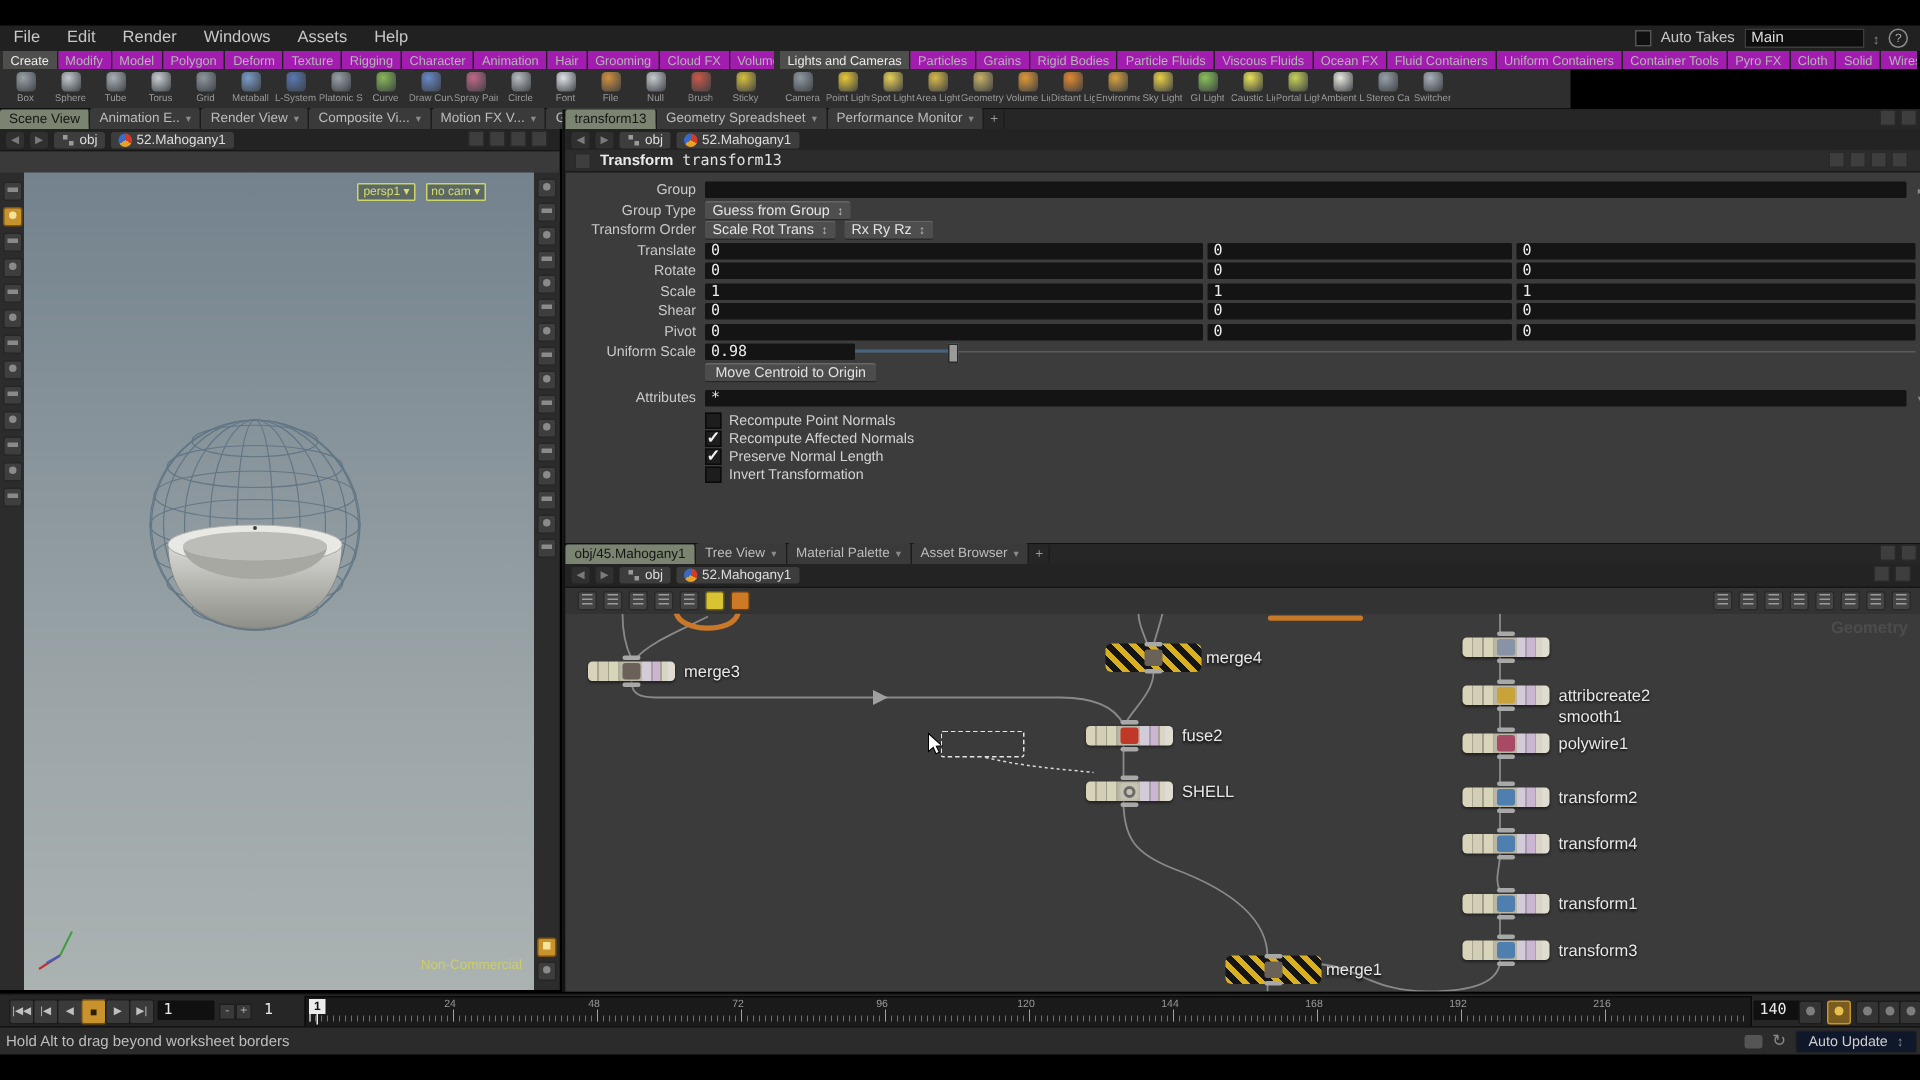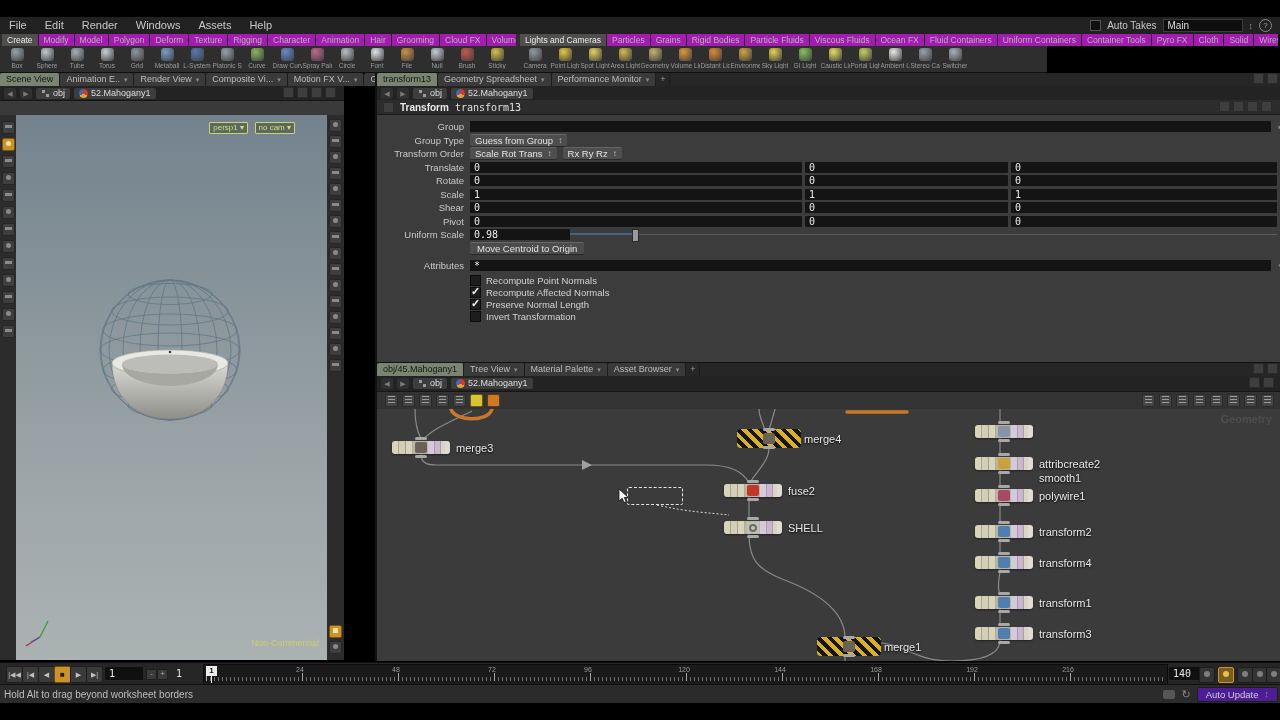--- a/index.html
+++ b/index.html
@@ -45,21 +45,21 @@
           line-height:11px;border-radius:2px;}
   .chip{background:#3d3d3d;border-radius:2px;color:#ddd;font-size:9px;line-height:11px;
         padding:0 5px;display:flex;align-items:center;gap:3px;}
   .geoicon{width:9px;height:9px;border-radius:50%;
            background:conic-gradient(#d23a2a 0 33%,#e8a22a 33% 66%,#3a6ac2 66% 100%);}
   .netglyph{width:9px;height:9px;background:
      linear-gradient(#9a9a9a 0 0) 1px 1px/3px 3px no-repeat,
      linear-gradient(#9a9a9a 0 0) 5px 5px/3px 3px no-repeat;}
 
   
-  #scenepane{position:absolute;left:0;top:73px;width:344px;height:587px;background:#2e2e2e;}
+  #scenepane{position:absolute;left:0;top:73px;width:373px;height:587px;background:#2e2e2e;}
   #scenepane .pathbar{top:13px;}
   #viewheader{position:absolute;left:0;top:28px;right:0;height:14px;background:#3a3a3a;
               display:flex;align-items:flex-start;padding:16px 6px;gap:12px;border-bottom:1px solid #1a1a1a;}
   #viewheader .vtitle{font-size:10px;color:#e2e2e2;font-weight:bold;}
   #vp-left{position:absolute;left:0;top:42px;width:16px;bottom:0;background:#2c2c2c;
            display:flex;flex-direction:column;align-items:center;padding-top:6px;gap:4px;}
   #vp-right{position:absolute;right:0;top:42px;width:17px;bottom:0;background:#2c2c2c;
             display:flex;flex-direction:column;align-items:center;padding:4px 0 6px;gap:3px;}
   .vicon{width:11px;height:11px;background:#3e3e3e;border:1px solid #262626;border-radius:2px;flex:none;}
   .vicon.dot::after{content:"";display:block;width:5px;height:5px;margin:2px auto;border-radius:50%;background:#8a8a8a;}
@@ -159,21 +159,21 @@
   .pbicon.amber::after{content:"";display:block;width:6px;height:6px;margin:3px auto;border-radius:50%;background:#e8c050;}
   .pbicon.dot::after{content:"";display:block;width:6px;height:6px;margin:3px auto;border-radius:50%;background:#7e7e7e;}
 
   
   #statusbar{position:absolute;left:0;top:684px;width:1280px;height:18px;background:#2b2b2b;
              display:flex;align-items:center;color:#bdbdbd;font-size:10px;padding:0 4px;border-top:1px solid #111;}
   #status-right{margin-left:auto;display:flex;align-items:center;gap:6px;padding-right:6px;}
   .bubble{width:12px;height:9px;background:#555;border-radius:2px;position:relative;}
   .bubble::after{content:"";position:absolute;left:2px;bottom:-3px;border:3px solid transparent;border-top-color:#555;}
   .refresh{color:#8a8a8a;font-size:11px;line-height:11px;}
-  #autoupdate{background:#4c1d95;border:1px solid #1e1e1e;border-radius:2px;color:#cfcfcf;
+  #autoupdate{background:#0f172a;border:1px solid #1e1e1e;border-radius:2px;color:#cfcfcf;
               font-size:9.5px;line-height:13px;padding:0 8px;display:flex;gap:6px;align-items:flex-start;}
 </style>
 </head>
 <body>
 
 <div id="stage">
 
   <div id="menubar">
     <div id="menu-items" style="display:flex;">
         <div class="menu-item">File</div>

